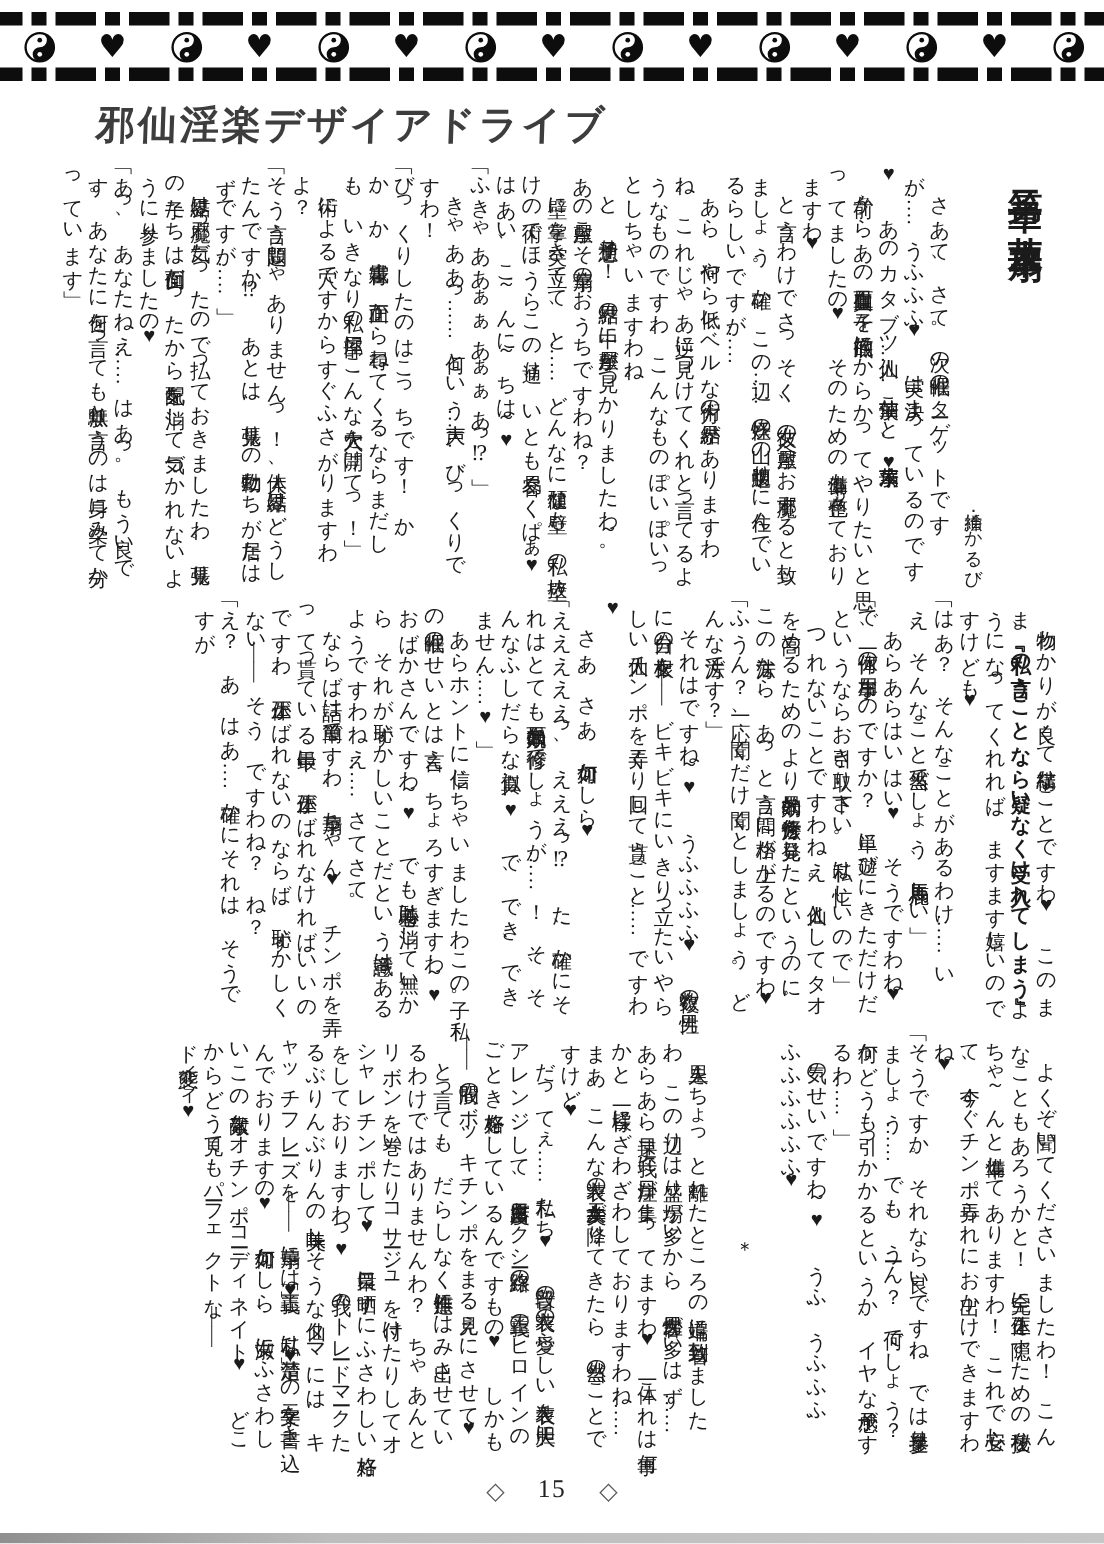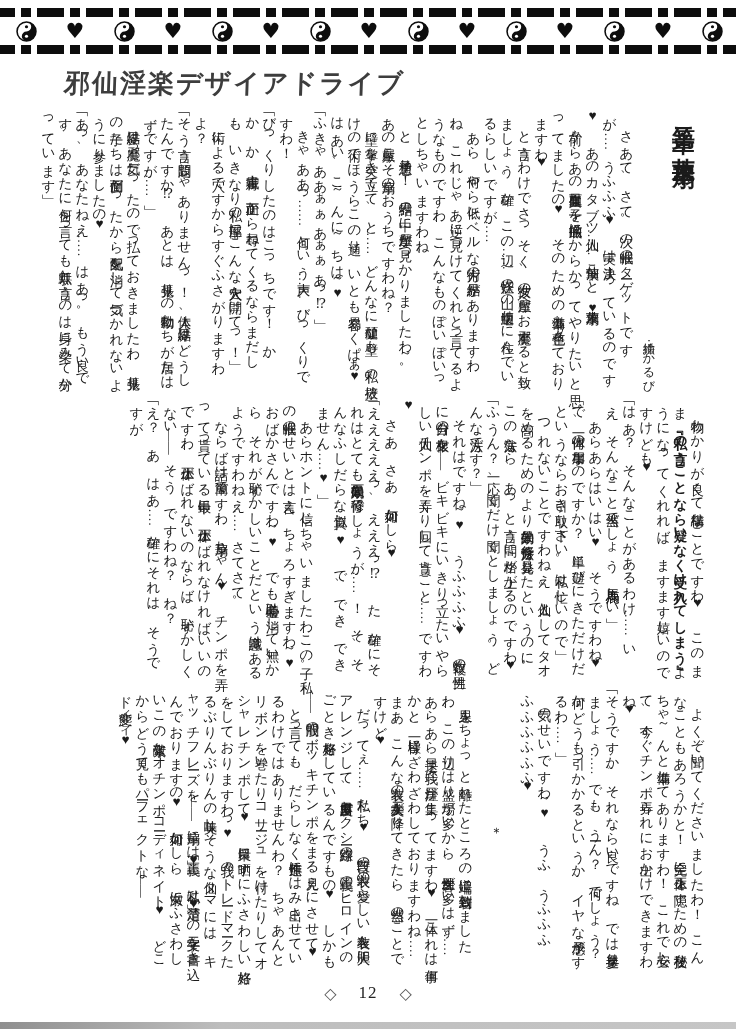--- a/index.html
+++ b/index.html
@@ -312,19 +312,19 @@
       <p><span>　気のせいですわ～♥　うふ、うふふふ、ふふふふふふ♥</span></p>
       <p class="sep"><span>＊</span></p>
       <p><span>　人里をちょっと離れたところの道端に到着致しましたわ。この辺りは盛り場が多いから、男性客が多いはず……あらあら早速、我々に注目が集まってますわ♥　一体これは何事かと、皆一様にざわざわしておりますわね……まあ、こんな衣装の美女二人が降りてきたら、当然のことですけど♥</span></p>
       <p><span>　だってぇ……私たち♥　普段の衣装の愛らしい衣装を大胆にアレンジして、露出度多目セクシー路線の、正義のヒロインのごとき格好をしているんですもの♥　しかも——股間のボッキチンポをまる見えにさせて♥</span></p>
       <p><span>　と言っても、だらしなく無造作にはみ出させているわけではありませんわ？　ちゃあんとリボンを巻いたりコサージュを付けたりしてオシャレチンポして♥　衆目に晒すにふさわしい格好をしておりますわっ♥　我々のトレードマークたるぶりんぶりんの美味しそうな仙タマには、キャッチフレーズを——華扇には「正義」♥　私は「清楚」♥の二文字を書き込んでおりますの♥　如何かしら、淑女にふさわしいこの素敵なオチンポコーディネイト♥　どこからどう見てもパーフェクトな——</span></p>
       <p><span>ド変態ィィ♥</span></p>
     </div>
 
   <div class="footer">
     <span class="diamond">◇</span>
-    <span class="pnum">12</span>
+    <span class="pnum">15</span>
     <span class="diamond">◇</span>
   </div>
 
   <div class="bottom-edge"></div>
 
 </div>
 
 </body></html>

